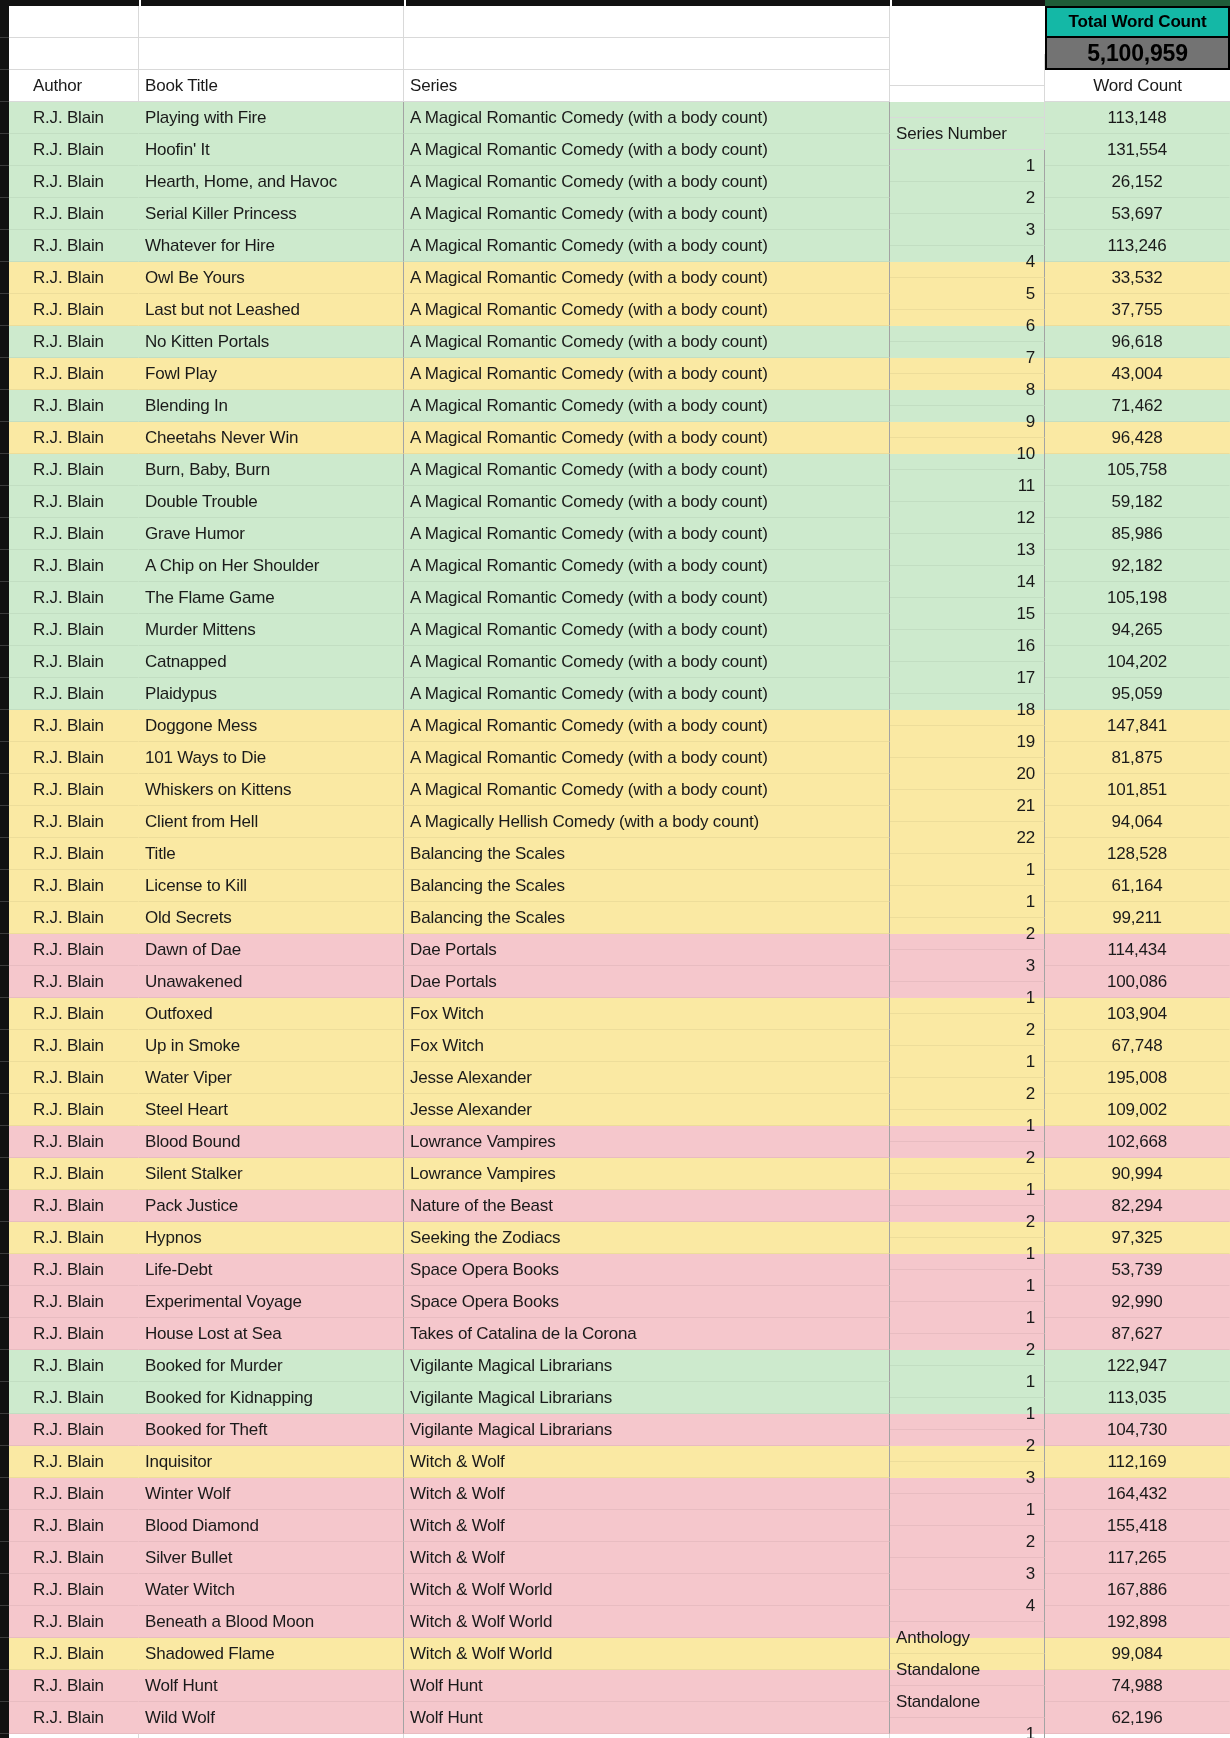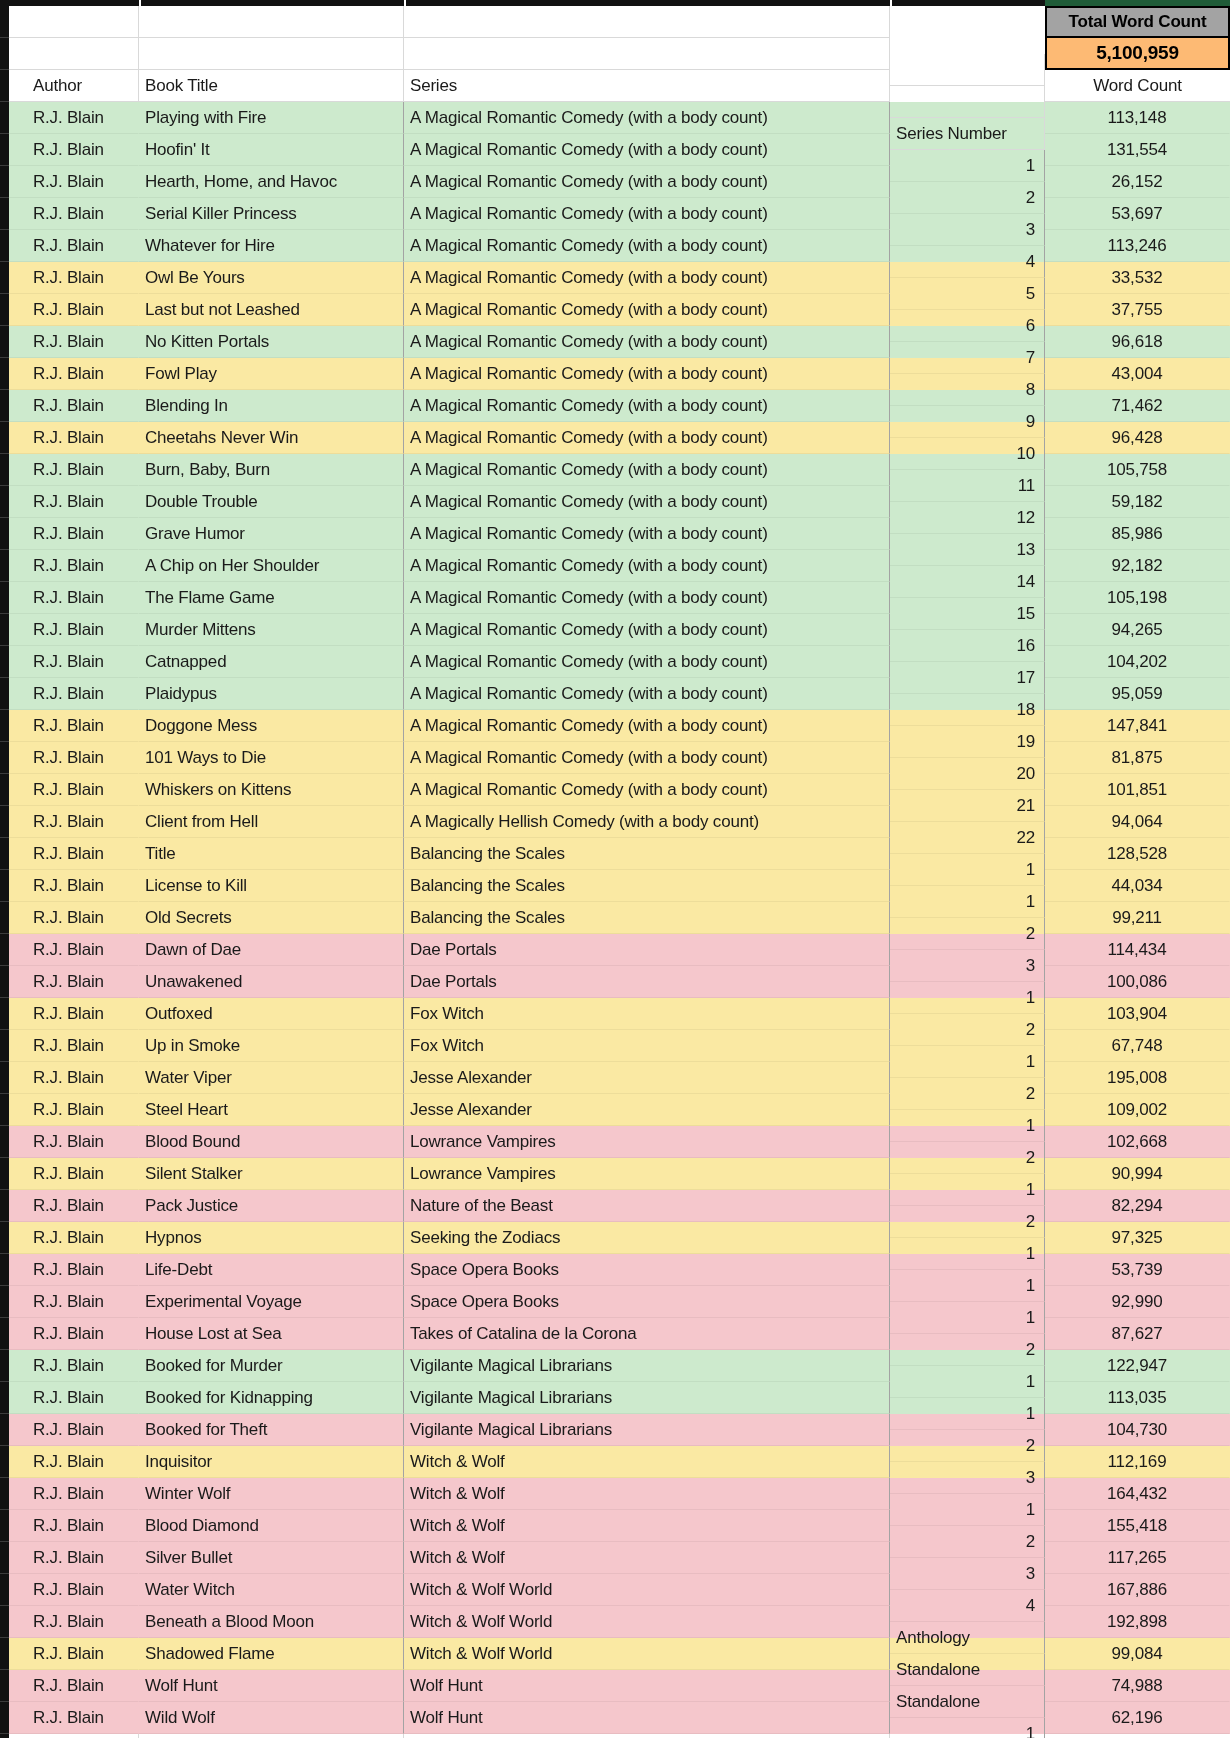--- a/index.html
+++ b/index.html
@@ -35,22 +35,22 @@
   .num{justify-content:flex-end;padding-right:9px;}
   .num.text-val{justify-content:flex-start;}
   .center{justify-content:center;}
   
   .data-row .cell{border-right:1px solid transparent;border-bottom:1px solid rgba(0,0,0,0.05);}
   .data-row .col-b,.data-row .col-c,.data-row .col-d{border-right:1px solid var(--grid_dark,#a3a3a3);}
   .green{background:var(--green_bg,#cdeacd);color:var(--green_text,#2e6b39);}
   .yellow{background:var(--yellow_bg,#fae9a3);color:var(--yellow_text,#8f6b29);}
   .red{background:var(--red_bg,#f5c7cc);color:var(--red_text,#9c2b33);}
   
-  .total-label{font-weight:bold;justify-content:center;border:2px solid #000;border-bottom:2px solid #000;font-size:17px;color:#000;background:#a3a3a3;}
-  .total-value{font-weight:bold;justify-content:center;border:2px solid #000;border-top:none;font-size:19px;color:#000;background:#fdba74;}
+  .total-label{font-weight:bold;justify-content:center;border:2px solid #000;border-bottom:2px solid #000;font-size:17px;color:#000;background:#14b8a6;}
+  .total-value{font-weight:bold;justify-content:center;border:2px solid #000;border-top:none;font-size:23px;color:#000;background:#737373;}
   .filler{height:10px;}
   .filler .cell{height:10px;border-bottom:none;}
 </style>
 </head>
 <body>
 
 <div id="canvas">
 
   <div class="top-strip">
     <div class="gap" style="left:139px"></div>
@@ -253,21 +253,21 @@
     <div class="cell col-b">Title</div>
     <div class="cell col-c">Balancing the Scales</div>
     <div class="cell col-d num">1</div>
     <div class="cell col-e center">128,528</div>
   </div>
         <div class="row data-row yellow">
     <div class="cell col-a">R.J. Blain</div>
     <div class="cell col-b">License to Kill</div>
     <div class="cell col-c">Balancing the Scales</div>
     <div class="cell col-d num">2</div>
-    <div class="cell col-e center">44,034</div>
+    <div class="cell col-e center">61,164</div>
   </div>
         <div class="row data-row yellow">
     <div class="cell col-a">R.J. Blain</div>
     <div class="cell col-b">Old Secrets</div>
     <div class="cell col-c">Balancing the Scales</div>
     <div class="cell col-d num">3</div>
     <div class="cell col-e center">99,211</div>
   </div>
         <div class="row data-row red">
     <div class="cell col-a">R.J. Blain</div>

